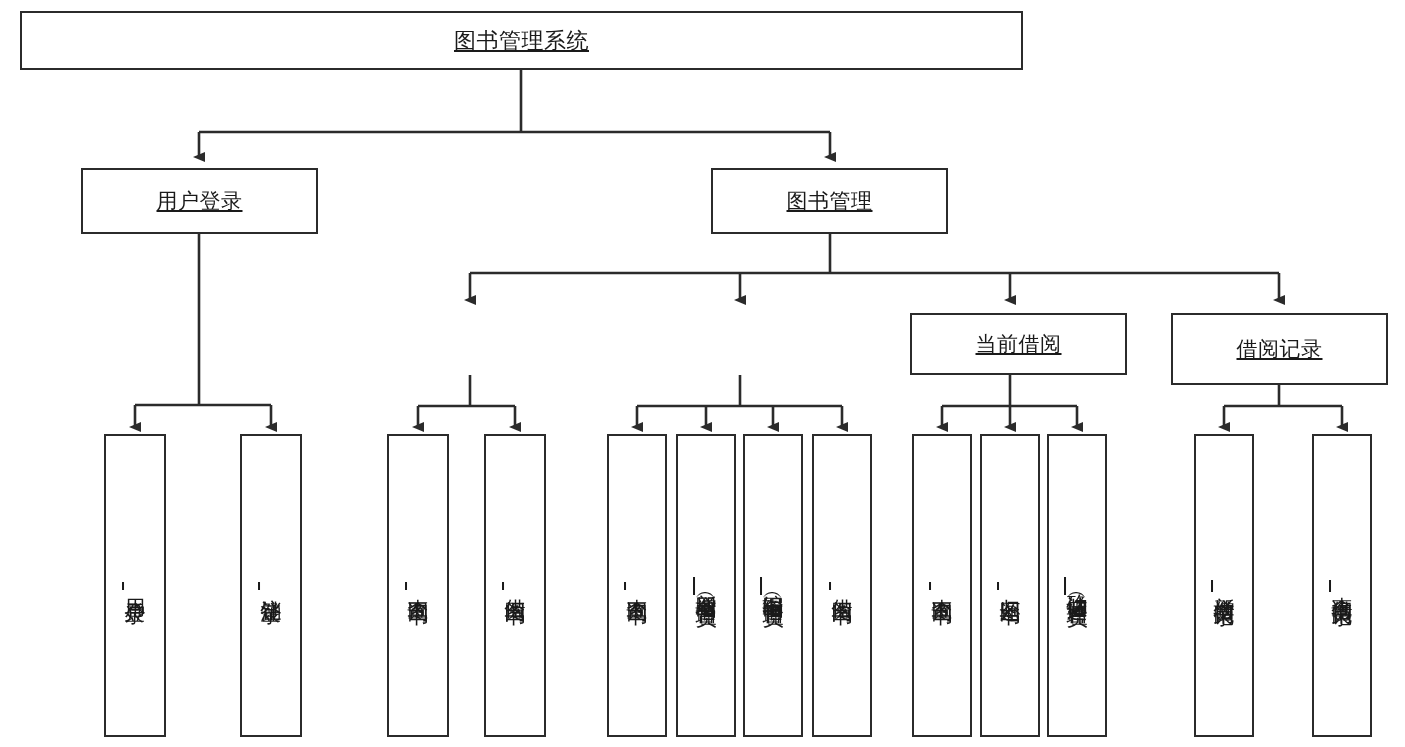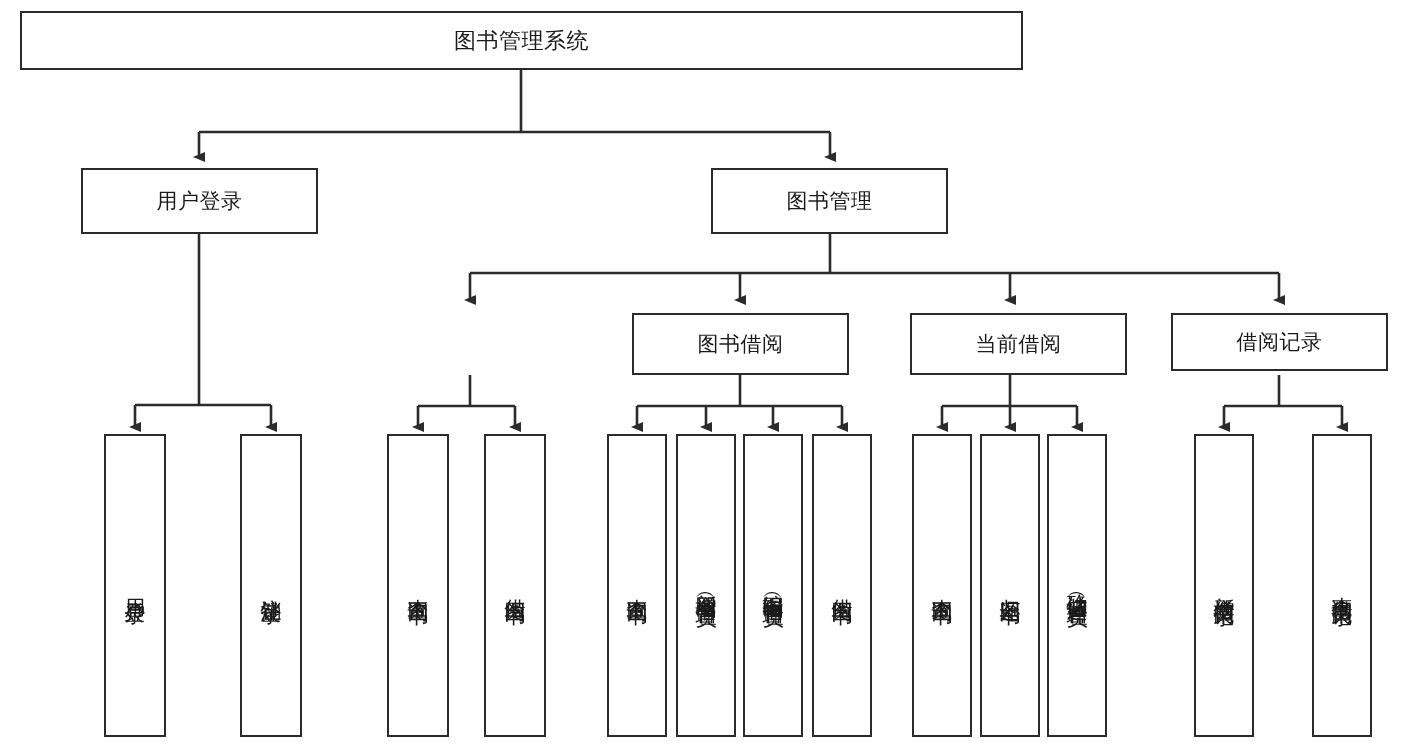--- a/index.html
+++ b/index.html
@@ -35,20 +35,21 @@
     display: flex;
     align-items: center;
     justify-content: center;
     color: #1a1a1a;
   }
   .node .lbl {
     display: block;
     text-align: center;
     line-height: 1.24;
     white-space: pre;
+    text-decoration: underline;
   }
   
   .node.h .lbl {
     font-size: 21px;
     letter-spacing: 0.5px;
   }
   .node.root .lbl {
     font-size: 22px;
   }
   
@@ -130,27 +131,24 @@
     <span class="lbl">图书管理系统</span>
   </div>
 
   <div class="node h" style="left:81px; top:168px; width:237px; height:66px;">
     <span class="lbl">用户登录</span>
   </div>
   <div class="node h" style="left:711px; top:168px; width:237px; height:66px;">
     <span class="lbl">图书管理</span>
   </div>
 
-  <div class="node h" style="left:632px; top:313px; width:217px; height:62px;">
-    <span class="lbl">图书借阅</span>
-  </div>
   <div class="node h" style="left:902px; top:313px; width:217px; height:62px;margin-left:8px;">
     <span class="lbl">当前借阅</span>
   </div>
-  <div class="node h" style="left:1171px; top:313px; width:217px; height:58px;">
+  <div class="node h" style="left:1171px; top:313px; width:217px; height:72px;">
     <span class="lbl">借阅记录</span>
   </div>
 
   <div class="node v" style="left:104px; top:434px; width:62px; height:303px;">
     <span class="lbl">用户登录</span>
   </div>
   <div class="node v" style="left:240px; top:434px; width:62px; height:303px;">
     <span class="lbl">注销登录</span>
   </div>
 

